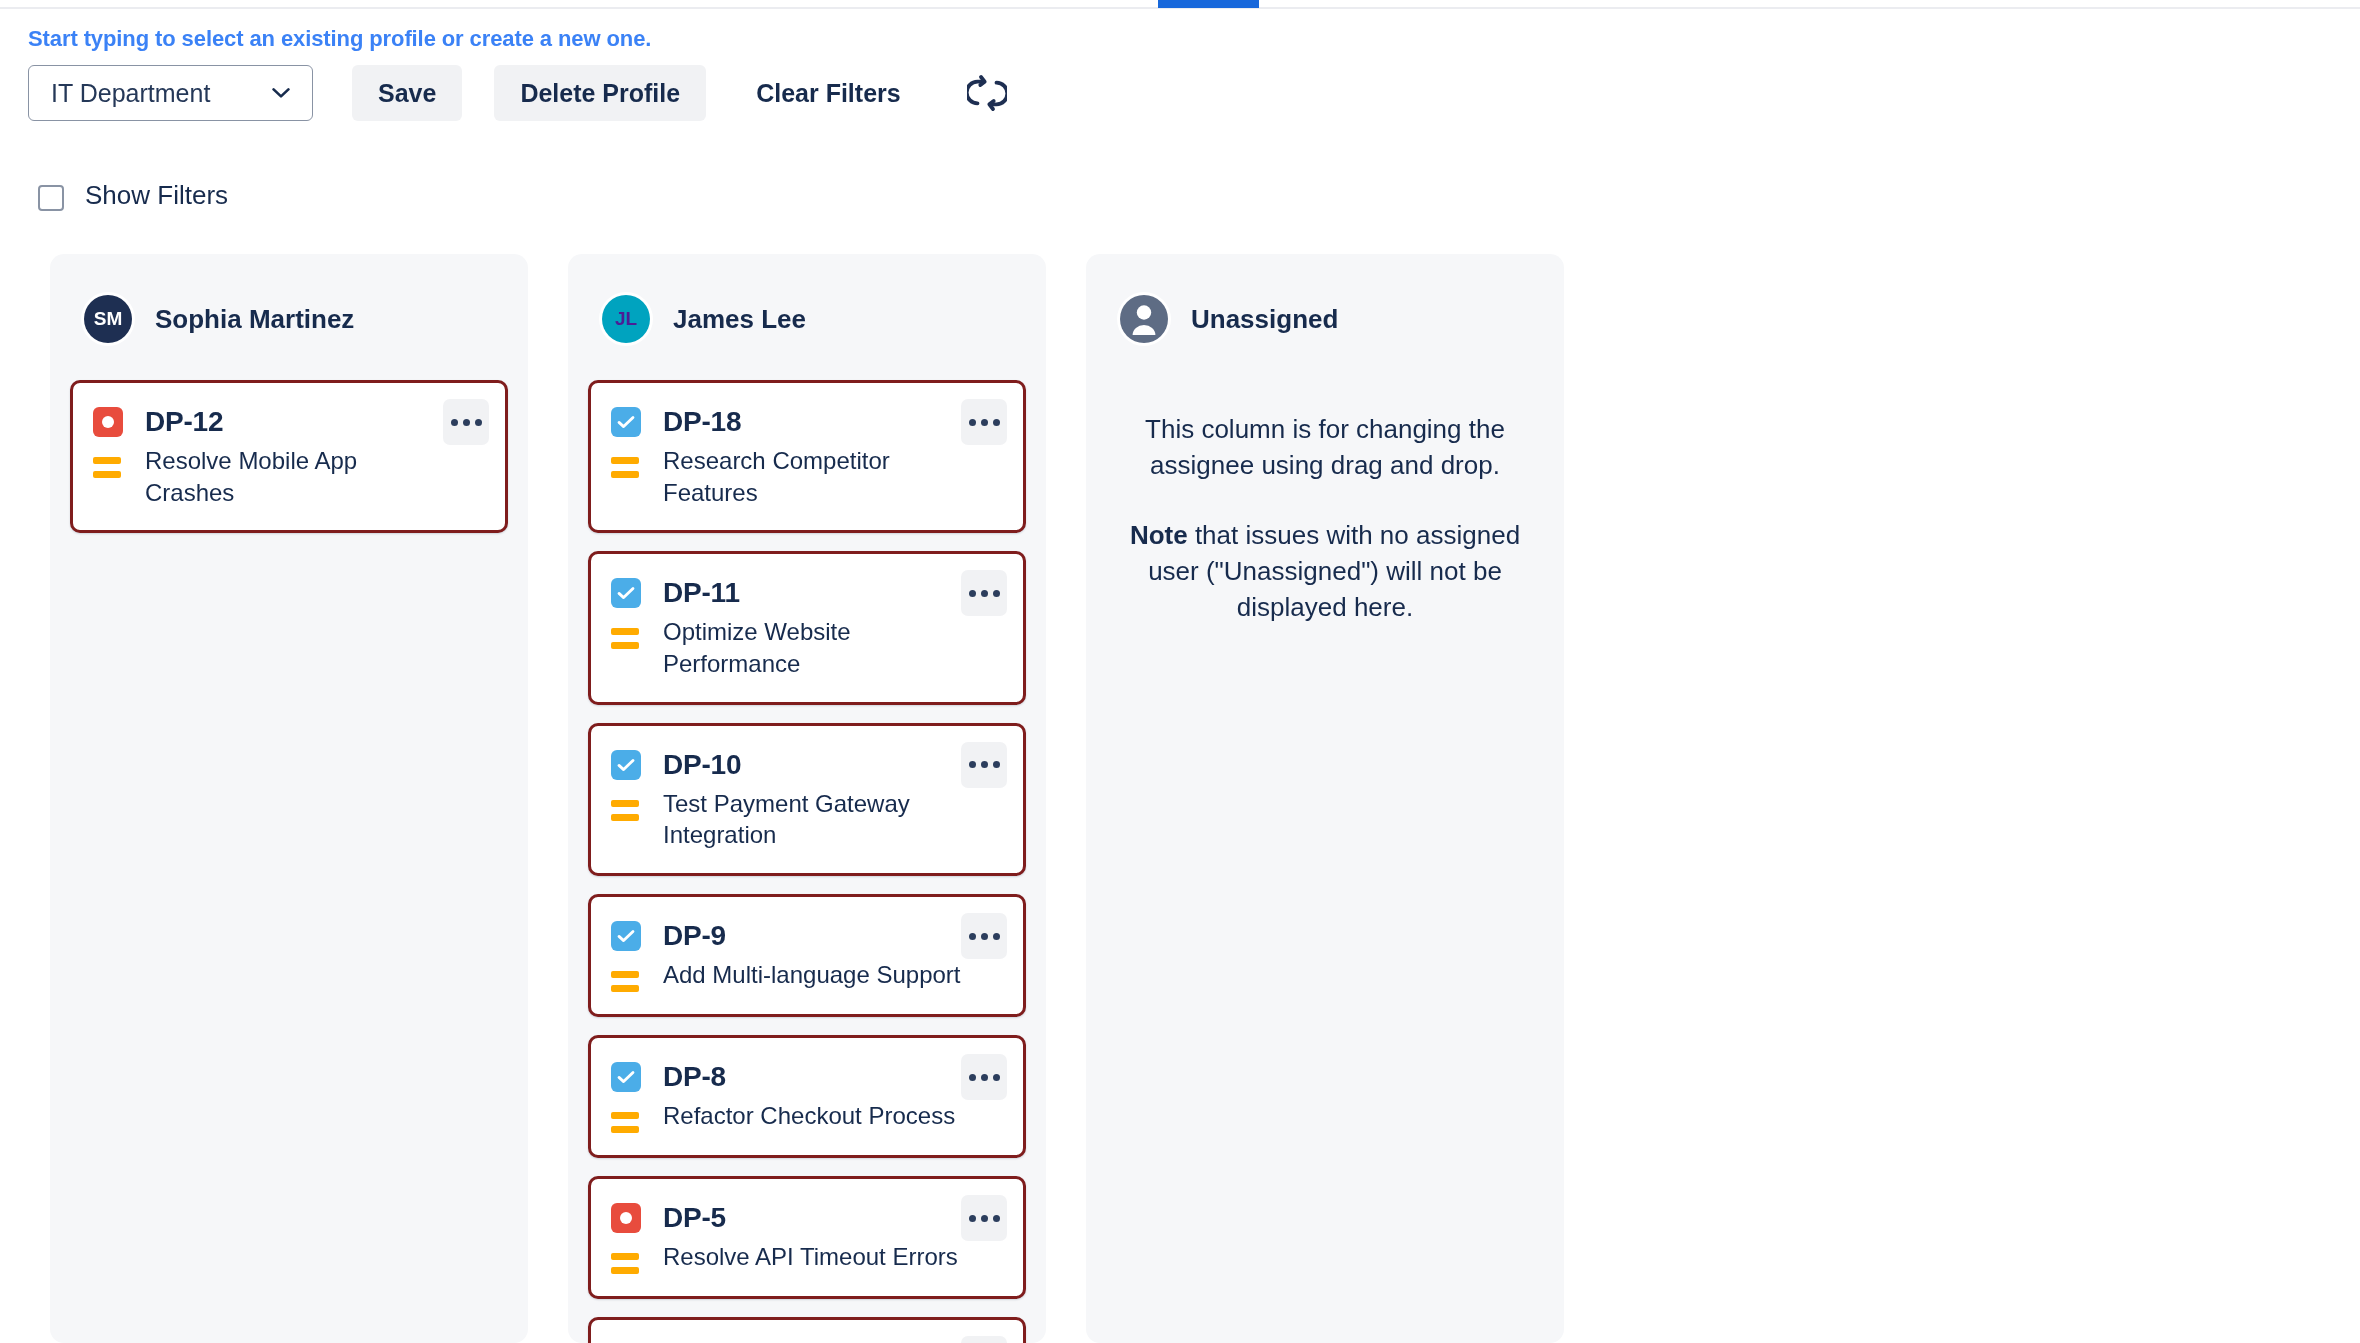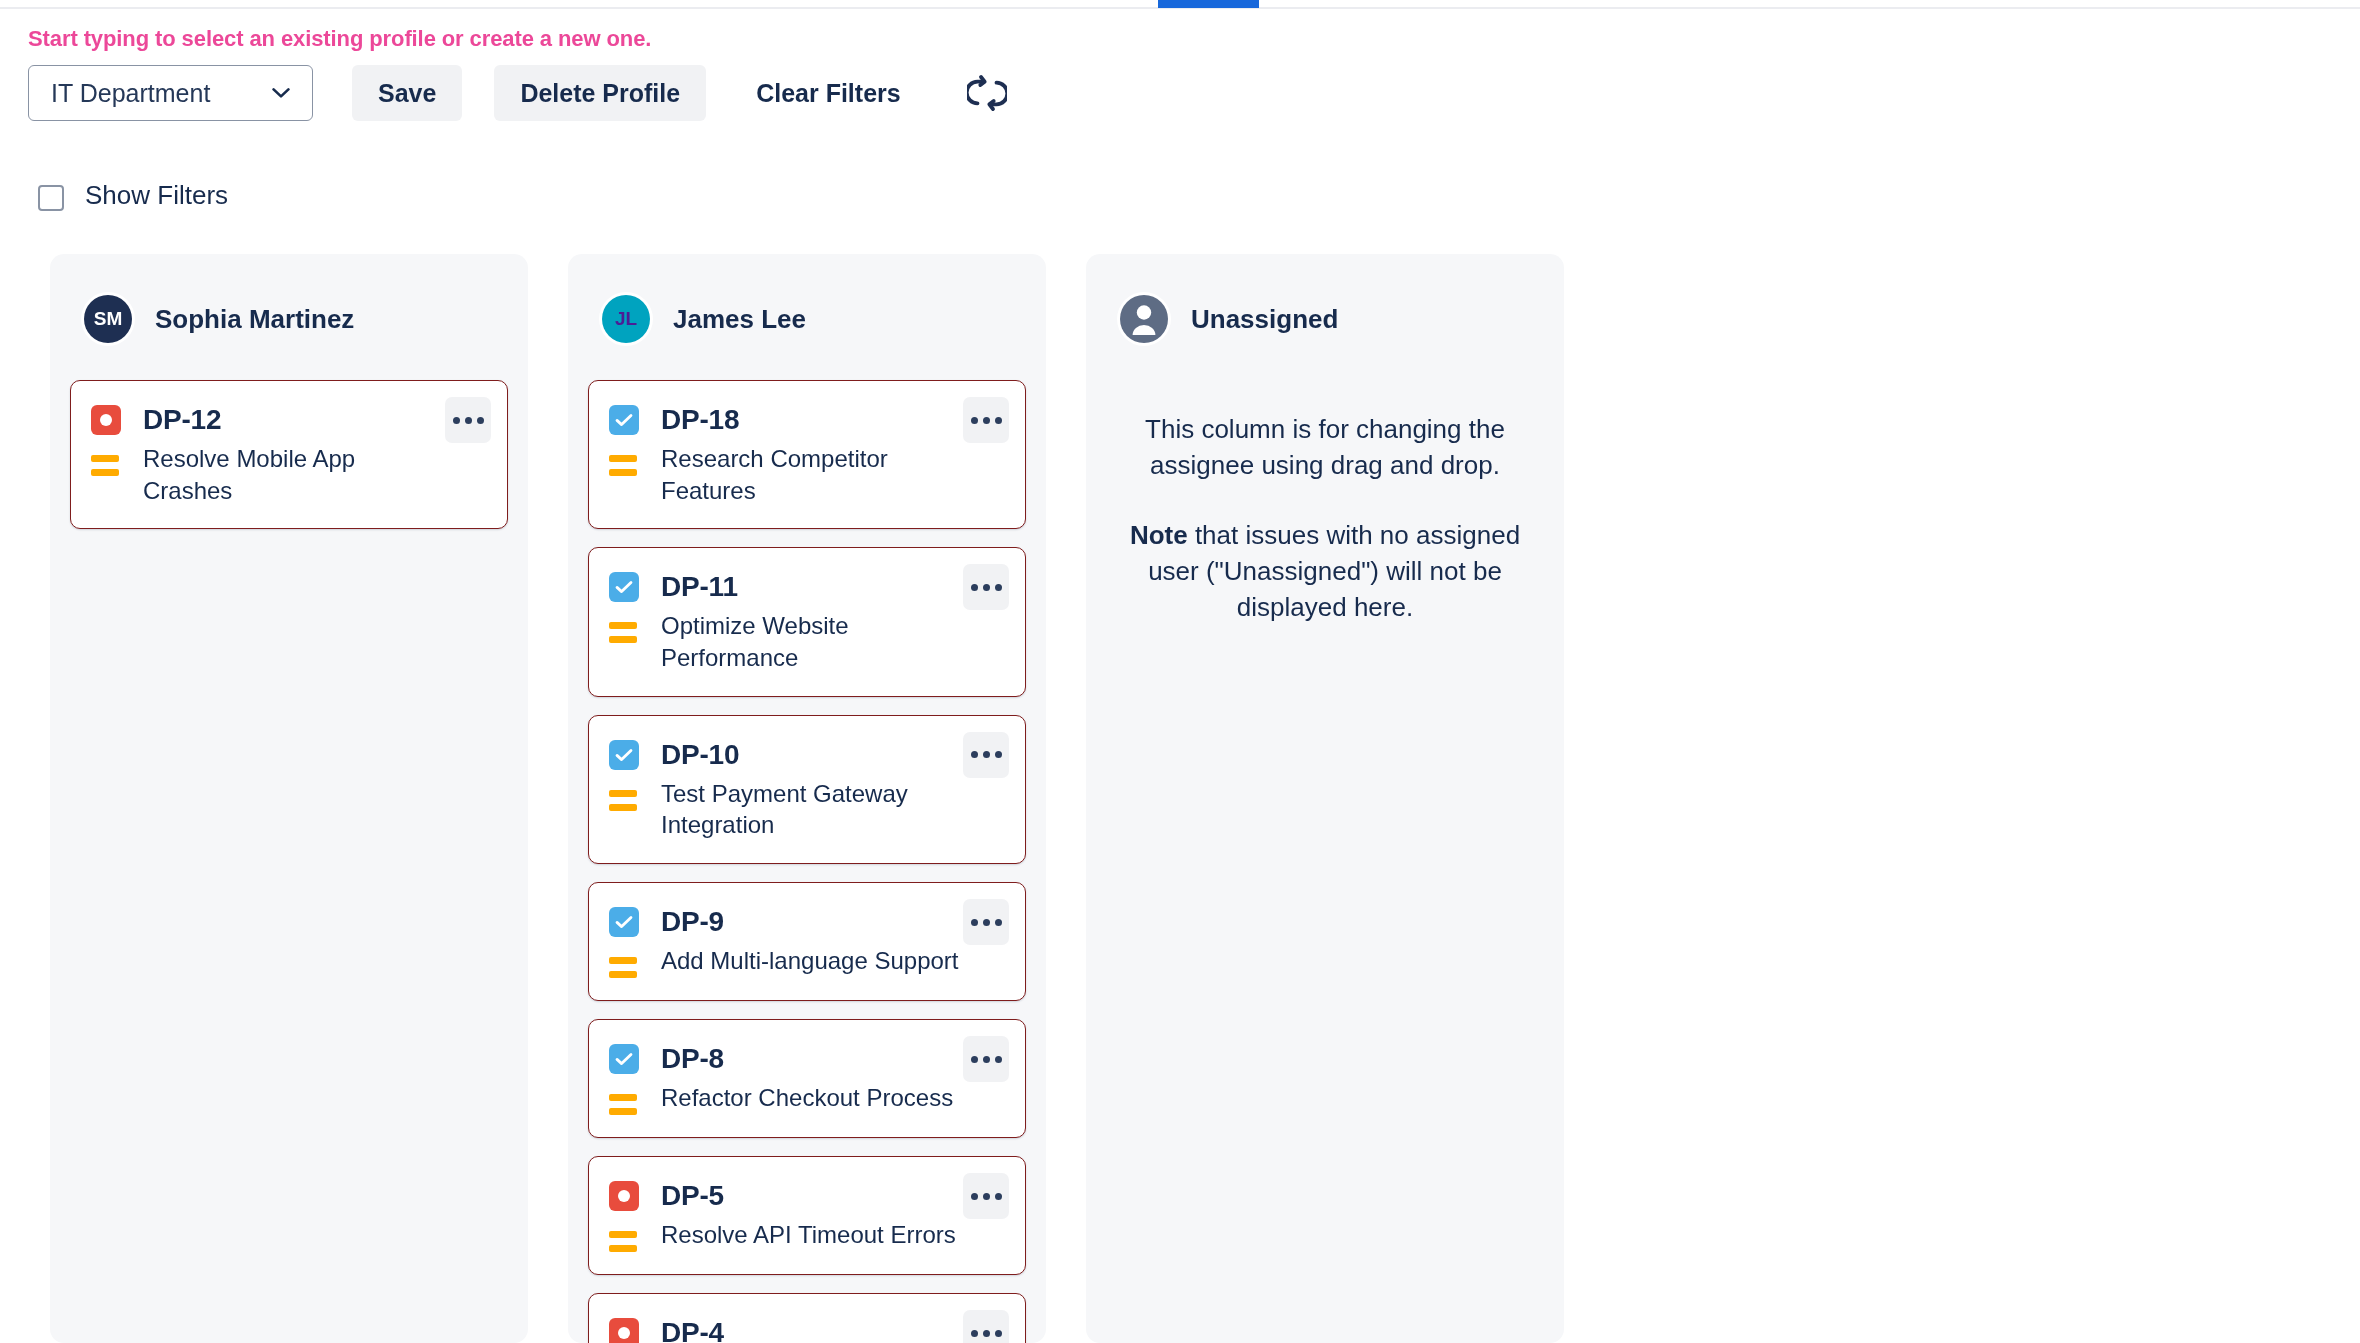--- a/index.html
+++ b/index.html
@@ -37,21 +37,21 @@
     background: #1868db;
   }
 
   
   .profile-hint {
     position: absolute;
     left: 28px;
     top: 26px;
     font-size: 22px;
     font-weight: bold;
-    color: #ec4899;
+    color: #3b82f6;
     letter-spacing: -0.1px;
     white-space: nowrap;
   }
 
   .profile-row {
     position: absolute;
     left: 28px;
     top: 65px;
     height: 56px;
     display: flex;
@@ -192,21 +192,21 @@
     white-space: nowrap;
   }
 
   .col-body { padding: 30px 20px 0 20px; }
   .col-body-unassigned { padding: 62px 30px 0 30px; }
 
   
   .card {
     position: relative;
     background: #ffffff;
-    border: 1px solid #7f1d1d;
+    border: 3px solid #7f1d1d;
     border-radius: 10px;
     box-shadow: 0 1px 2px rgba(9,30,66,0.16);
     padding: 18px 20px 22px 20px;
     margin-bottom: 18px;
     min-height: 112px;
     cursor: pointer;
   }
   .card-key-row {
     display: flex;
     align-items: center;

